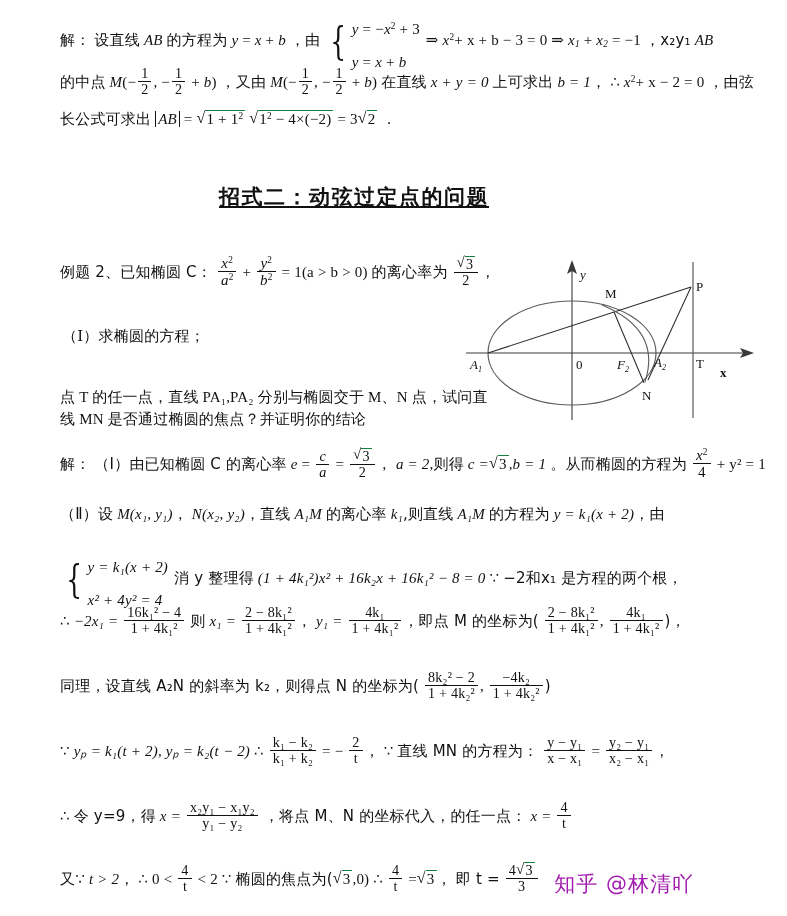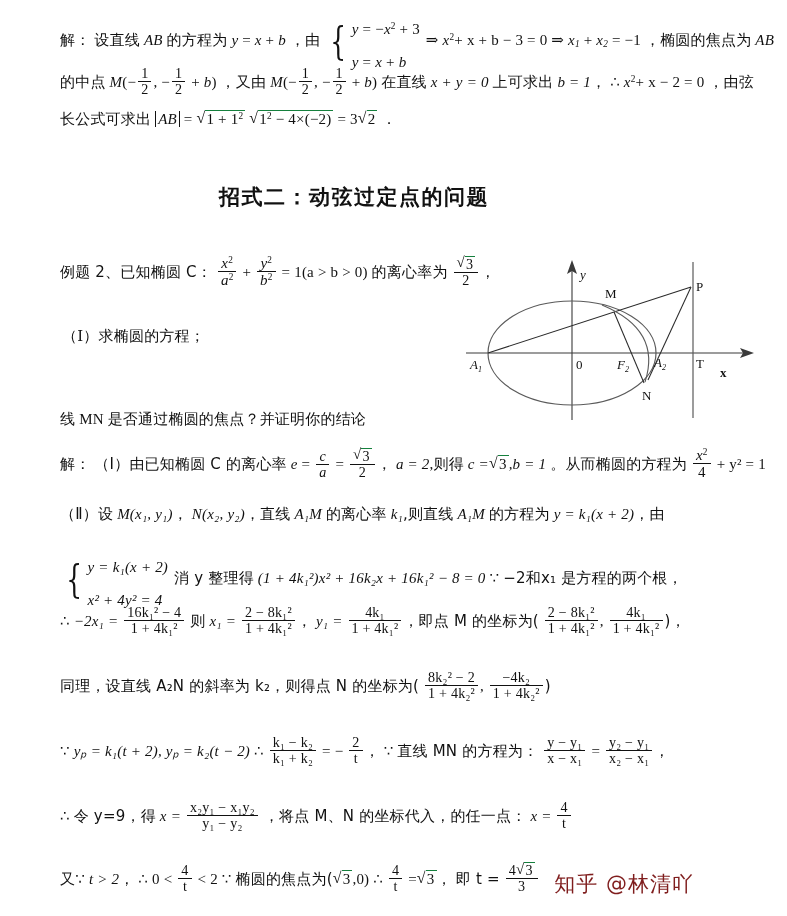--- a/index.html
+++ b/index.html
@@ -112,21 +112,21 @@
   }
   .fig-label.it { font-style: italic; }
 
   
   .watermark {
     position: absolute;
     right: 14px;
     bottom: 18px;
     font-family: "DejaVu Sans", "Liberation Sans", sans-serif;
     font-size: 21px;
-    color: #7f1d1d;
+    color: #a21caf;
     letter-spacing: 1px;
     white-space: nowrap;
     user-select: none;
   }
 </style>
 </head>
 <body>
 
 <div class="page">
 
@@ -142,21 +142,21 @@
       <span class="eqs">
         <div><span class="mi">y</span> = −<span class="mi">x</span><sup class="up">2</sup> + 3</div>
         <div><span class="mi">y</span> = <span class="mi">x</span> + <span class="mi">b</span></div>
       </span>
     </span>
     <span class="mn">⇒</span>
     <span class="mi">x</span><sup class="up">2</sup><span class="mn">+ x + b − 3 = 0</span>
     <span class="mn">⇒</span>
     <span class="mi">x</span><sub>1</sub><span class="mn"> + </span><span class="mi">x</span><sub>2</sub>
     <span class="mn">= −1</span>
-    <span class="han">，椭圆的焦点为</span>
+    <span class="han">，x₂y₁</span>
     <span class="mi">AB</span>
   </div>
 
   <div class="line" style="left:60px; top:66px;">
     <span class="han">的中点</span>
     <span class="mi">M</span><span class="mn">(−</span><span class="frac"><span class="num">1</span><span class="den">2</span></span><span class="mn">, −</span><span class="frac"><span class="num">1</span><span class="den">2</span></span><span class="mn"> + </span><span class="mi">b</span><span class="mn">)</span>
     <span class="han">，又由</span>
     <span class="mi">M</span><span class="mn">(−</span><span class="frac"><span class="num">1</span><span class="den">2</span></span><span class="mn">, −</span><span class="frac"><span class="num">1</span><span class="den">2</span></span><span class="mn"> + </span><span class="mi">b</span><span class="mn">)</span>
     <span class="han">在直线</span>
     <span class="mi">x + y = 0</span>
@@ -170,34 +170,35 @@
   <div class="line" style="left:60px; top:110px;">
     <span class="han">长公式可求出</span>
     <span class="abs"><span class="mi">AB</span></span>
     <span class="mn">=</span>
     <span class="sqrt"><span class="rad">1 + 1<sup class="up">2</sup></span></span>
     <span class="sqrt"><span class="rad">1<sup class="up">2</sup> − 4×(−2)</span></span>
     <span class="mn">= 3</span><span class="sqrt"><span class="rad">2</span></span>
     <span class="mn">．</span>
   </div>
 
-  <div class="heading" style="top:183px;">招式二：动弦过定点的问题</div>
+  <div class="heading" style="top:183px;text-decoration:underline;">招式二：动弦过定点的问题</div>
 
   <div class="line" style="left:60px; top:255px;">
     <span class="han">例题 2、已知椭圆 C：</span>
     <span class="frac" style="font-size:1em;"><span class="num"><span class="mi">x</span><sup class="up">2</sup></span><span class="den"><span class="mi">a</span><sup class="up">2</sup></span></span>
     <span class="mn">+</span>
     <span class="frac" style="font-size:1em;"><span class="num"><span class="mi">y</span><sup class="up">2</sup></span><span class="den"><span class="mi">b</span><sup class="up">2</sup></span></span>
     <span class="mn">= 1(a &gt; b &gt; 0)</span>
     <span class="han">的离心率为</span>
     <span class="frac"><span class="num"><span class="sqrt"><span class="rad">3</span></span></span><span class="den">2</span></span><span class="han">，</span>
   </div>
 
   <div class="line" style="left:62px; top:327px;">（Ⅰ）求椭圆的方程；</div>
 
+  <div class="line" style="left:60px; top:388px;">点 T 的任一点，直线 PA₁,PA₂ 分别与椭圆交于 M、N 点，试问直</div>
   <div class="line" style="left:60px; top:410px;">线 MN 是否通过椭圆的焦点？并证明你的结论</div>
 
   <div class="figure">
     <svg width="300" height="175" viewBox="0 0 300 175">
 
       <line x1="4" y1="101" x2="285" y2="101" stroke="#3a3a3a" stroke-width="1.1"></line>
       <polygon points="292,101 278,96 281,101 278,106" fill="#3a3a3a"></polygon>
 
       <line x1="110" y1="168" x2="110" y2="14" stroke="#3a3a3a" stroke-width="1.1"></line>
       <polygon points="110,8 105,22 110,19 115,22" fill="#3a3a3a"></polygon>

